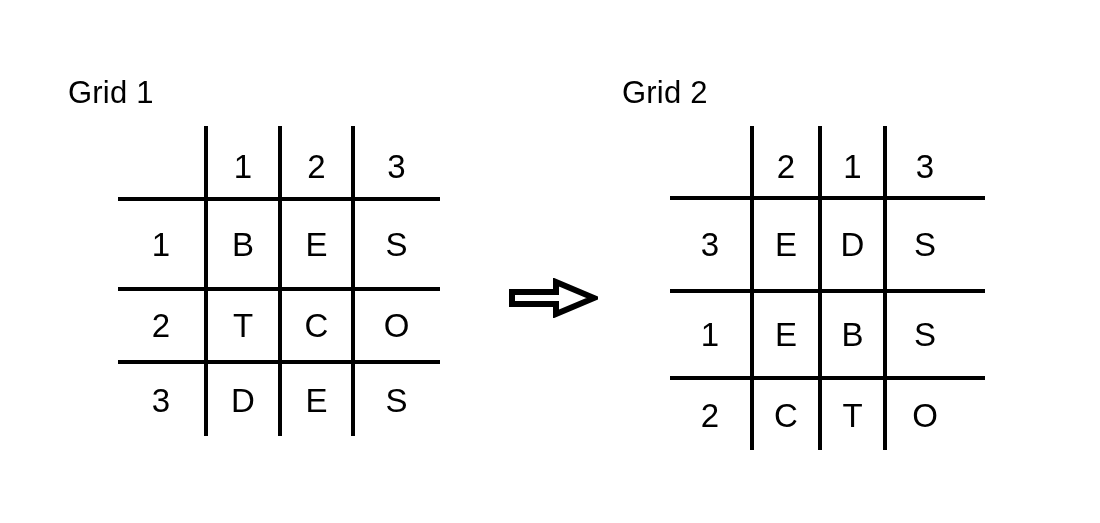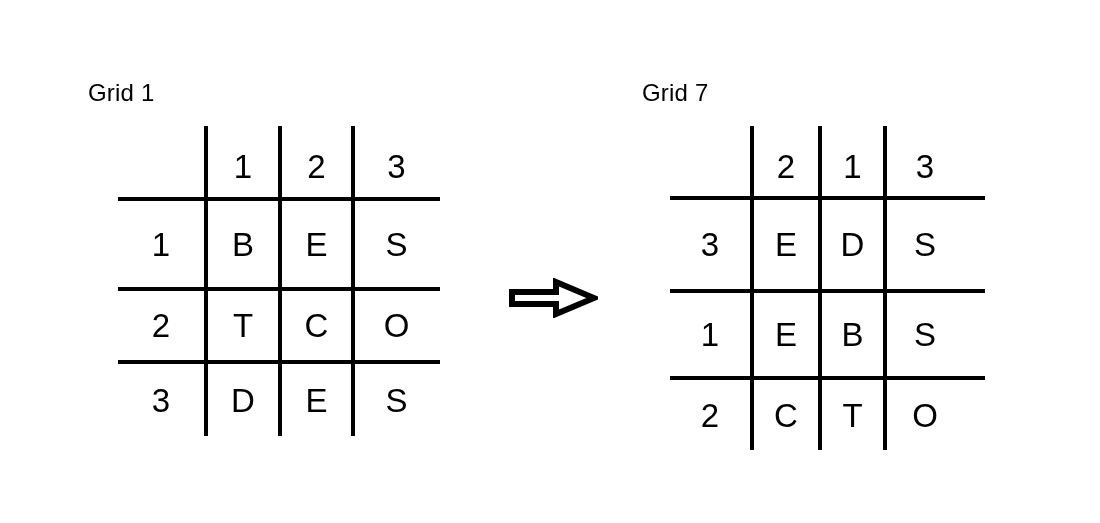--- a/index.html
+++ b/index.html
@@ -29,26 +29,25 @@
   .grid-block {
     position: absolute;
   }
   #grid1-block { left: 60px;  top: 75px; }
   #grid2-block { left: 614px; top: 75px; }
 
   .grid-title {
     position: absolute;
     left: 8px;
     top: 0px;
-    font-size: 24px;
+    font-size: 31px;
     line-height: 36px;
     letter-spacing: 0.2px;
     white-space: nowrap;
     color: #000000;
-    margin-left: 20px;
   }
 
   
   .grid-table {
     position: absolute;
     left: 0px;
     top: 51px;
   }
 
   
@@ -128,21 +127,21 @@
   </div>
 
   <div id="transform-arrow">
     <svg width="90" height="40" viewBox="0 0 90 40" xmlns="http://www.w3.org/2000/svg">
       <polygon points="4,14 48,14 48,4 86,20 48,36 48,26 4,26" fill="#ffffff" stroke="#000000" stroke-width="6" stroke-linejoin="miter"></polygon>
     </svg>
   </div>
 
   <div class="grid-block" id="grid2-block">
 
-    <div class="grid-title">Grid 7</div>
+    <div class="grid-title">Grid 2</div>
 
     <div class="grid-table">
 
       <div class="vline" style="left:136px; top:0px; height:324px;"></div>
       <div class="vline" style="left:204px; top:0px; height:324px;"></div>
       <div class="vline" style="left:269px; top:0px; height:324px;"></div>
 
       <div class="hline" style="left:56px; top:70px;  width:315px;"></div>
       <div class="hline" style="left:56px; top:163px; width:315px;"></div>
       <div class="hline" style="left:56px; top:250px; width:315px;"></div>

